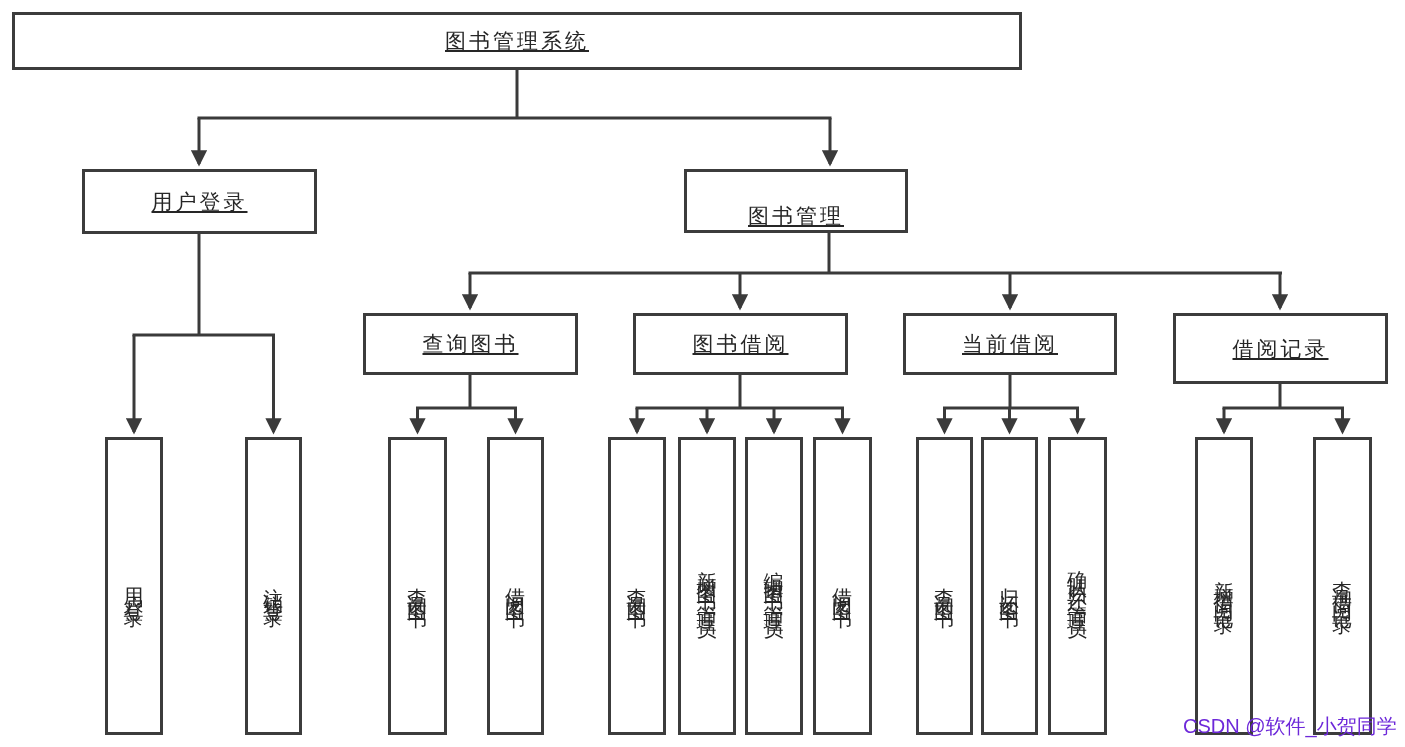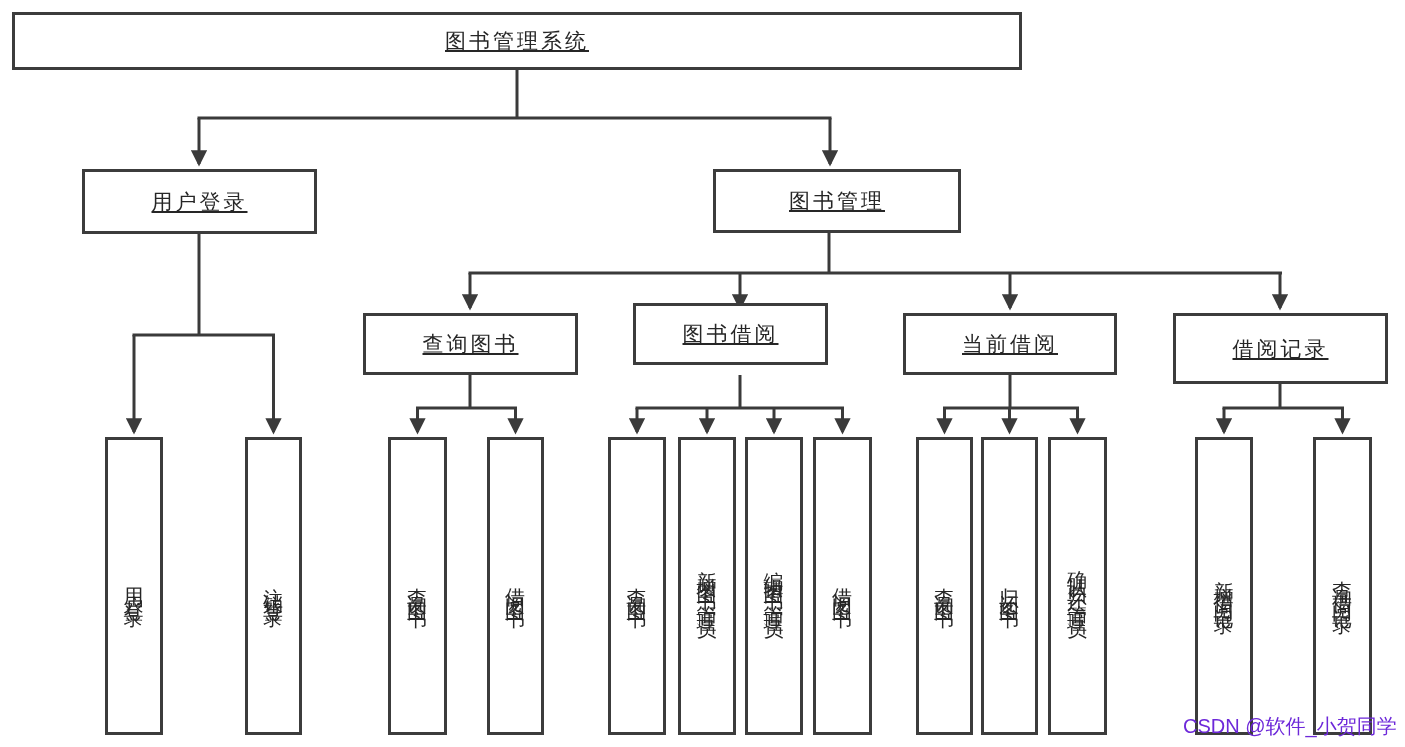--- a/index.html
+++ b/index.html
@@ -77,28 +77,28 @@
     <path class="ln" d="M1342.5 408 V432" marker-end="url(#arrowhead)"></path>
   </svg>
 
   <div class="box hbox" style="left:12px;top:12px;width:1010px;height:58px;">
     <span>图书管理系统</span>
   </div>
 
   <div class="box hbox" style="left:82px;top:169px;width:235px;height:65px;">
     <span>用户登录</span>
   </div>
-  <div class="box hbox" style="left:713px;top:169px;width:248px;height:64px;">
+  <div class="box hbox" style="left:684px;top:169px;width:224px;height:64px;align-items:flex-end;">
     <span>图书管理</span>
   </div>
 
   <div class="box hbox" style="left:363px;top:313px;width:215px;height:62px;">
     <span>查询图书</span>
   </div>
-  <div class="box hbox" style="left:633px;top:303px;width:195px;height:62px;">
+  <div class="box hbox" style="left:633px;top:313px;width:215px;height:62px;">
     <span>图书借阅</span>
   </div>
   <div class="box hbox" style="left:903px;top:313px;width:214px;height:62px;">
     <span>当前借阅</span>
   </div>
   <div class="box hbox" style="left:1173px;top:313px;width:215px;height:71px;">
     <span>借阅记录</span>
   </div>
 
   <div class="box leaf" style="left:105px;top:437px;width:58px;height:298px;">

